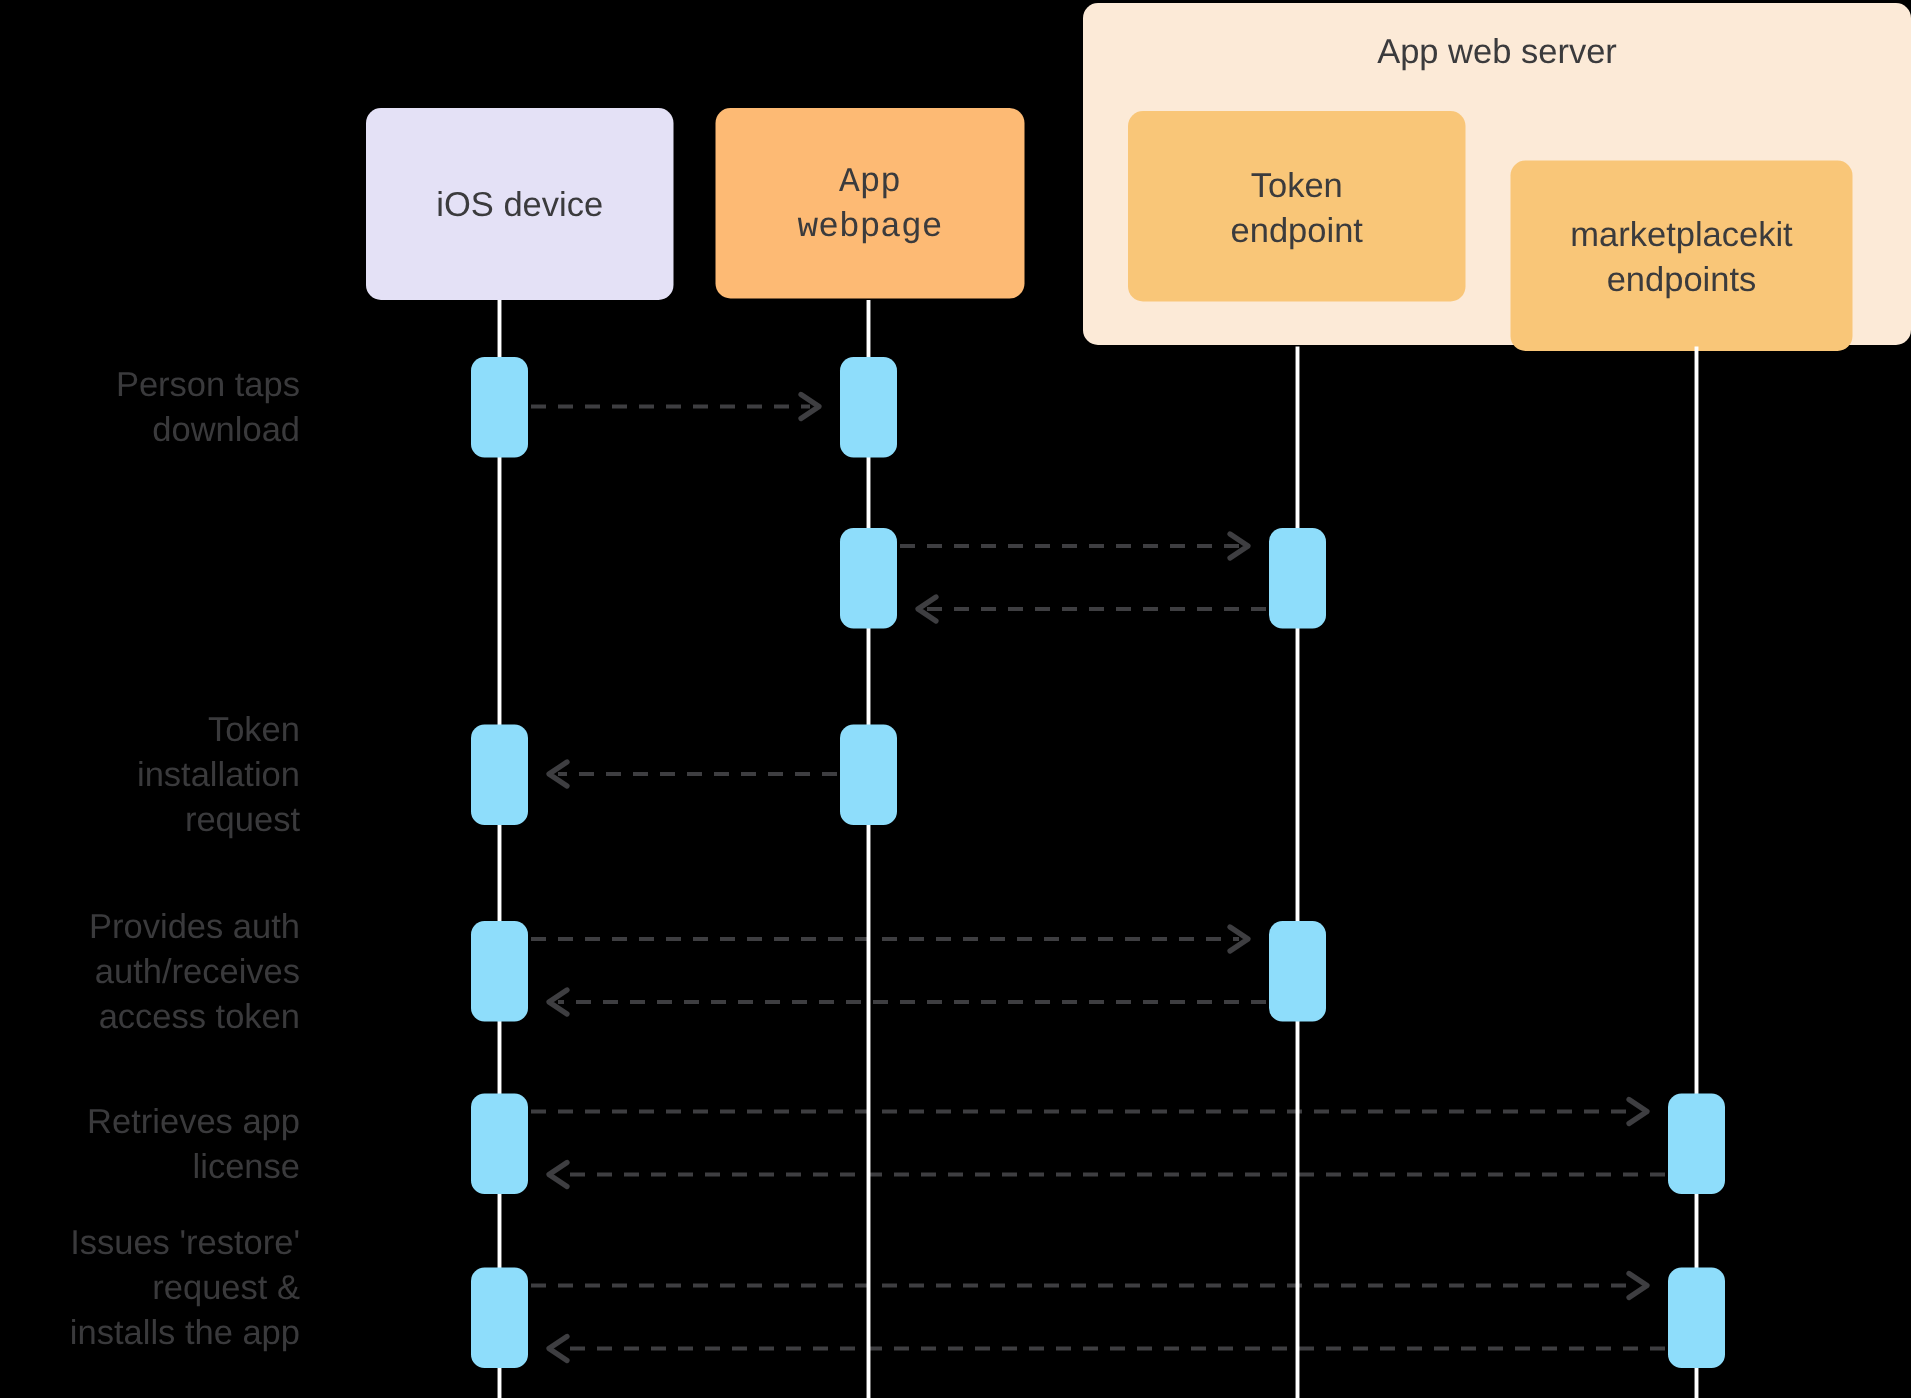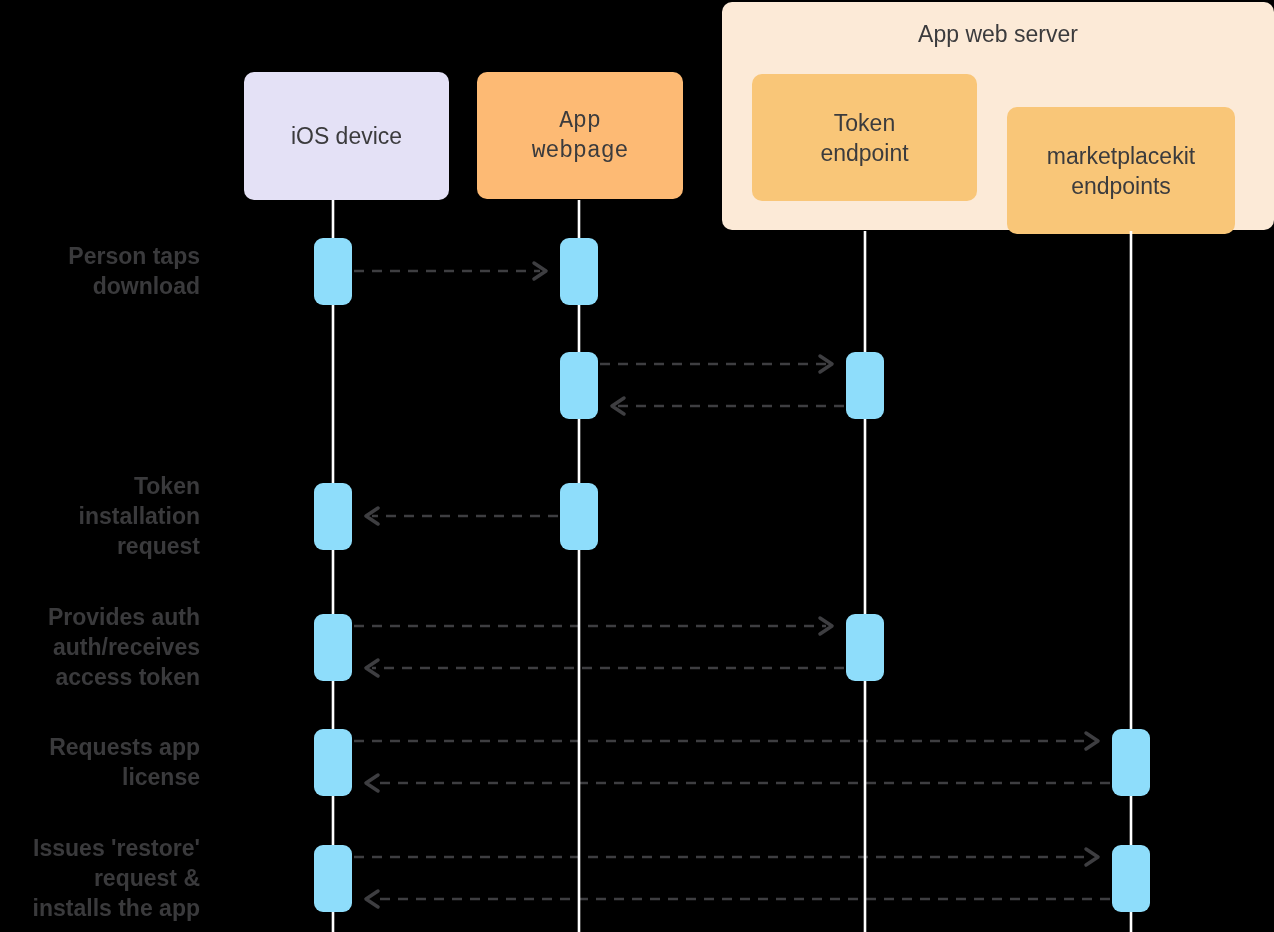--- a/index.html
+++ b/index.html
@@ -41,21 +41,21 @@
   }
   .box-token { left: 30px;  top: 72px; width: 225px; height: 127px; background: #F9C678; }
   .box-mkt   { left: 285px; top: 72px; width: 228px; height: 127px; background: #F9C678; margin-top: 33px; }
   .row-label {
     position: absolute;
     left: 0;
     width: 200px;
     text-align: right;
     font-size: 23px;
     line-height: 30px;
-    font-weight: 700;
+    font-weight: 400;
     color: #3A3A3C;
     white-space: pre-line;
   }
   svg.overlay {
     position: absolute;
     left: 0; top: 0;
   }
 </style>
 </head>
 <body>
@@ -83,23 +83,23 @@
   </div>
 
   <div class="row-label" style="top:241px">Person taps
 download</div>
   <div class="row-label" style="top:471px">Token
 installation
 request</div>
   <div class="row-label" style="top:602px">Provides auth
 auth/receives
 access token</div>
-  <div class="row-label" style="top:732px">Requests app
+  <div class="row-label" style="top:732px">Retrieves app
 license</div>
-  <div class="row-label" style="top:833px">Issues 'restore'
+  <div class="row-label" style="top:813px">Issues 'restore'
 request &amp;
 installs the app</div>
 
   <svg class="overlay" id="diagram-svg" width="1274" height="932" viewBox="0 0 1274 932">
       <g>
         <line x1="354" y1="271" x2="540" y2="271" stroke="#3E3E41" stroke-width="2.6" stroke-dasharray="10 8"></line>
         <polyline points="534,263 546,271 534,279" fill="none" stroke="#3E3E41" stroke-width="3.5" stroke-linecap="round" stroke-linejoin="round"></polyline>
         <line x1="600" y1="364" x2="826" y2="364" stroke="#3E3E41" stroke-width="2.6" stroke-dasharray="10 8"></line>
         <polyline points="820,356 832,364 820,372" fill="none" stroke="#3E3E41" stroke-width="3.5" stroke-linecap="round" stroke-linejoin="round"></polyline>
         <line x1="844" y1="406" x2="618" y2="406" stroke="#3E3E41" stroke-width="2.6" stroke-dasharray="10 8"></line>

